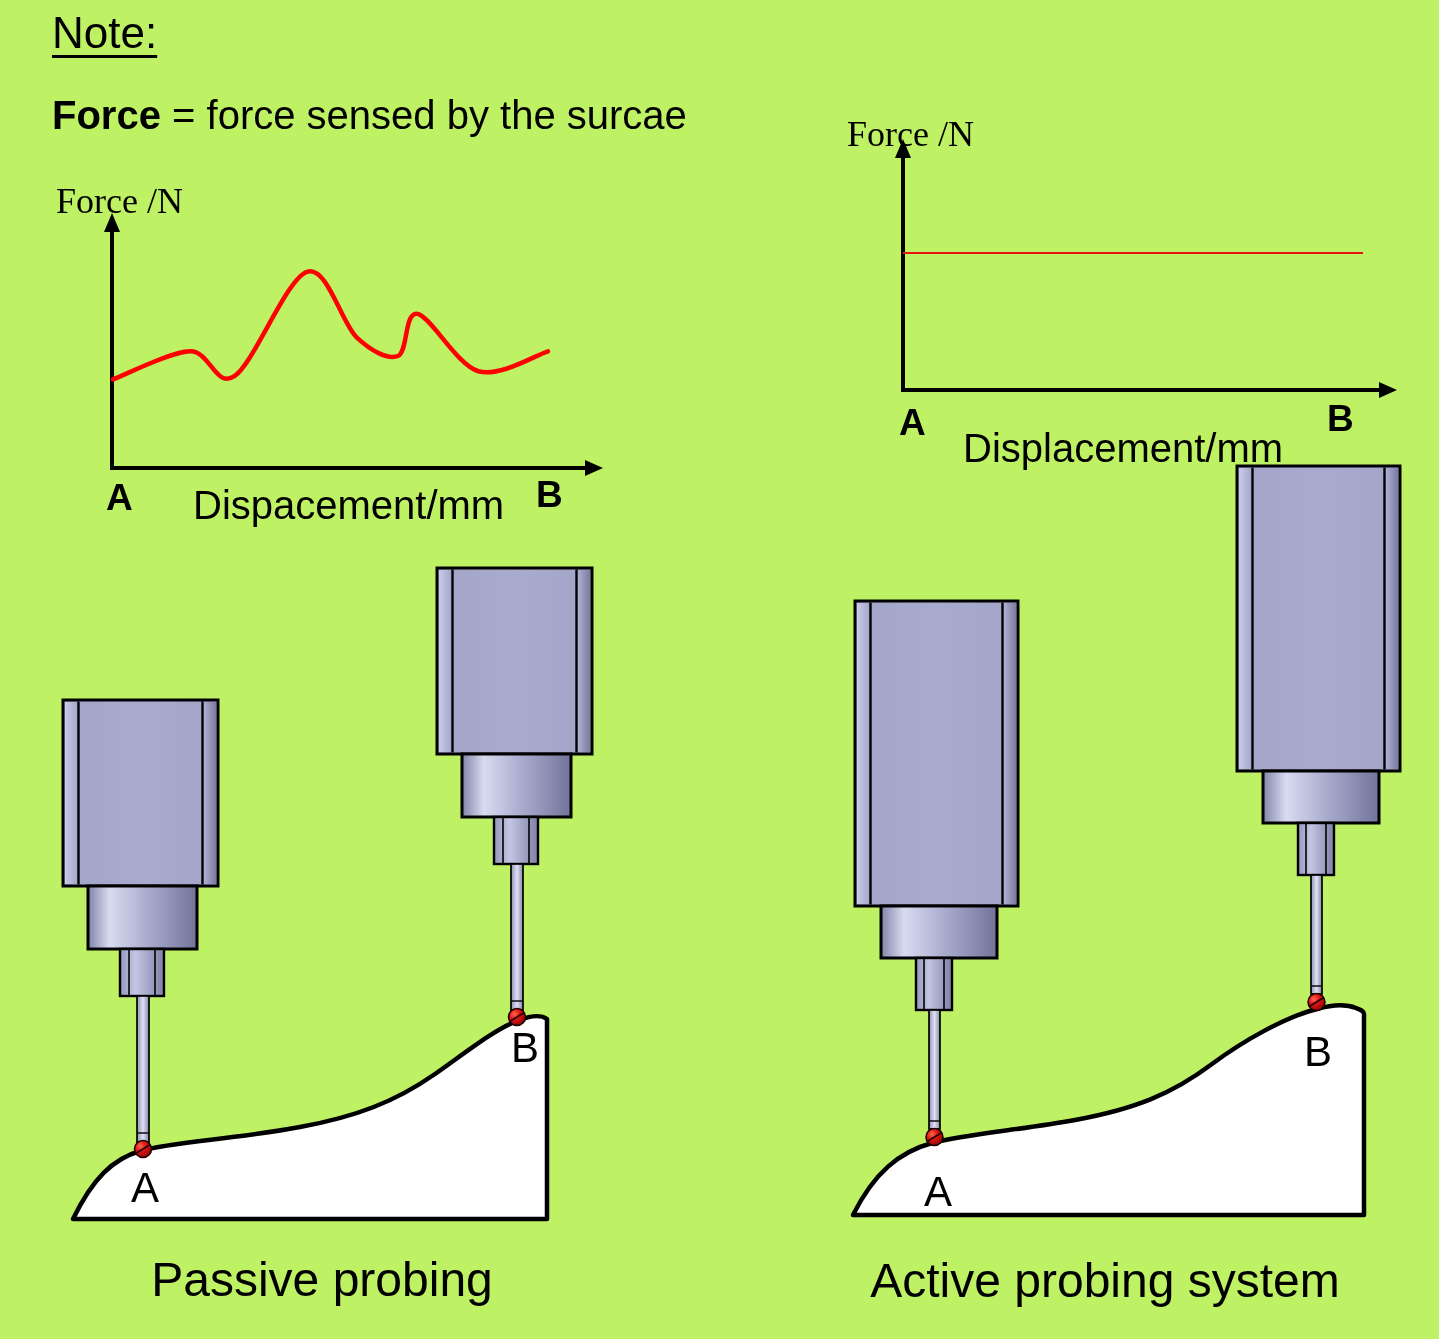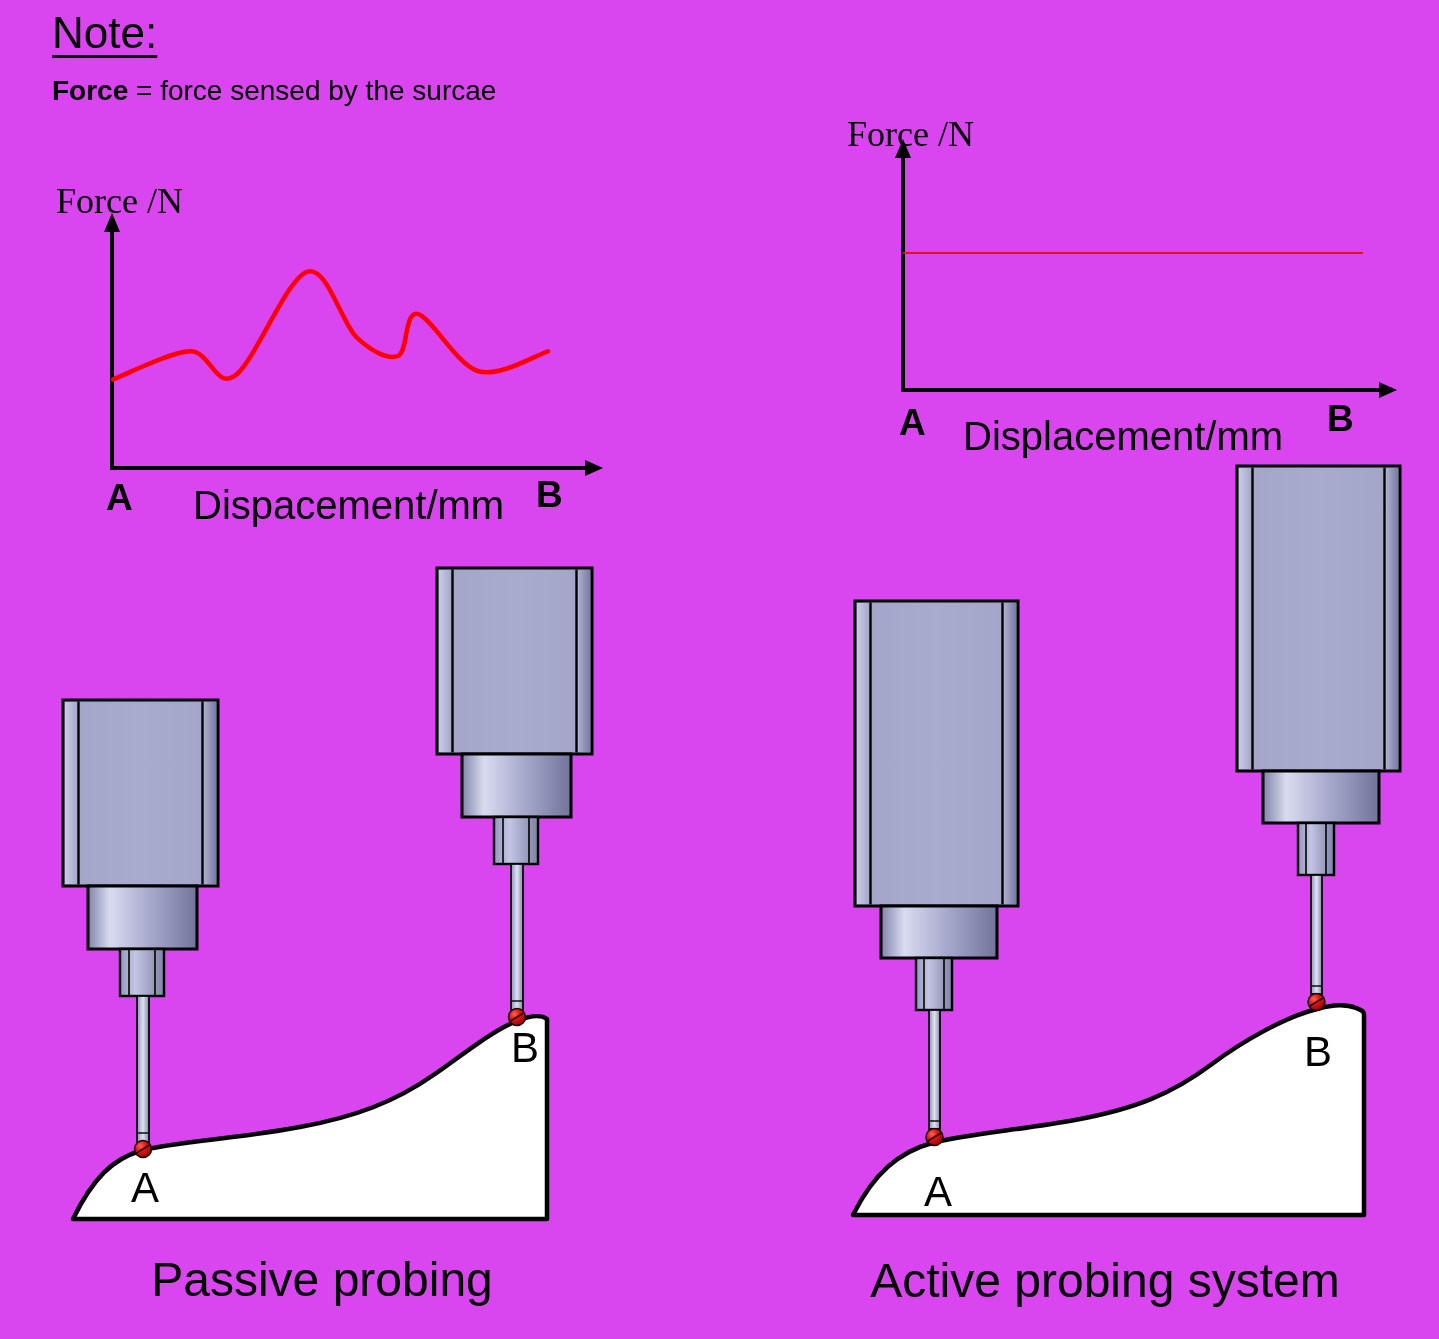--- a/index.html
+++ b/index.html
@@ -1,20 +1,20 @@
 <!DOCTYPE html>
 <html><head>
 <meta charset="utf-8">
 <style>
   html,body{margin:0;padding:0;background:#fff;}
-  .stage{position:relative;width:1439px;height:1339px;background:#d946ef;overflow:hidden;
+  .stage{position:relative;width:1439px;height:1339px;background:#bef264;overflow:hidden;
          font-family:"Liberation Sans",sans-serif;color:#000;}
   .abs{position:absolute;white-space:nowrap;line-height:1.05;}
   .note-title{font-size:44px;text-decoration:underline;text-decoration-thickness:3px;text-underline-offset:7px;}
-  .note-line{font-size:28px;}
+  .note-line{font-size:40px;margin-top:18px;}
   .note-line b{font-weight:700;}
   .ylab{font-size:36px;font-family:Liberation Serif, serif;}
   .xlab{font-size:40px;}
   .ab{font-size:37px;font-weight:700;}
   .fig-ab{font-size:42px;}
   .caption{font-size:48px;transform:translateX(-50%);}
   svg{position:absolute;left:0;top:0;}
 </style>
 </head>
 <body>
@@ -123,21 +123,21 @@
   <div class="abs note-title" style="left:52px;top:10px;">Note:</div>
   <div class="abs note-line" style="left:52px;top:76px;"><b>Force</b><span> = force sensed by the surcae</span></div>
 
   <div class="abs ylab" style="left:56px;top:183px;">Force /N</div>
   <div class="abs ab" style="left:106px;top:479px;">A</div>
   <div class="abs xlab" style="left:193px;top:484px;">Dispacement/mm</div>
   <div class="abs ab" style="left:536px;top:476px;">B</div>
 
   <div class="abs ylab" style="left:847px;top:116px;">Force /N</div>
   <div class="abs ab" style="left:899px;top:404px;">A</div>
-  <div class="abs xlab" style="left:963px;top:415px;">Displacement/mm</div>
+  <div class="abs xlab" style="left:963px;top:427px;">Displacement/mm</div>
   <div class="abs ab" style="left:1327px;top:400px;">B</div>
 
   <div class="abs fig-ab" style="left:131px;top:1166px;">A</div>
   <div class="abs fig-ab" style="left:511px;top:1026px;">B</div>
   <div class="abs fig-ab" style="left:924px;top:1170px;">A</div>
   <div class="abs fig-ab" style="left:1304px;top:1030px;">B</div>
 
   <div class="abs caption" style="left:1105px;top:1256px;">Active probing system</div>
   <div class="abs caption" style="left:322px;top:1255px;">Passive probing</div>
 </div>

